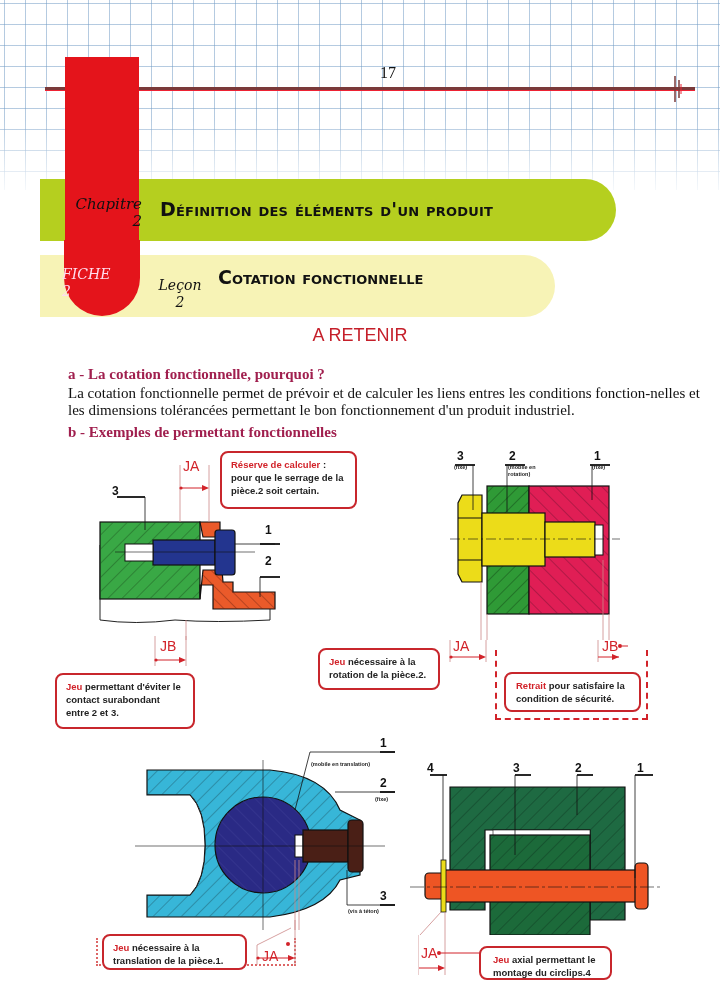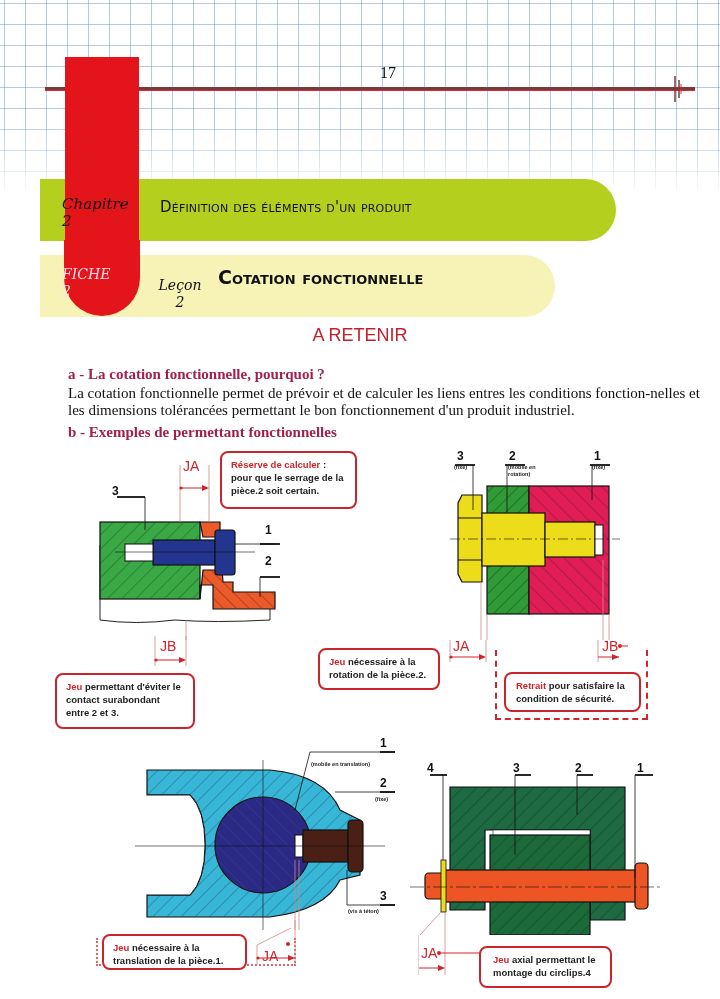--- a/index.html
+++ b/index.html
@@ -11,24 +11,24 @@
     background-size:21px 21px;background-position:4px 3px;}
   .grid-fade{position:absolute;left:0;top:120px;width:720px;height:80px;background:linear-gradient(to bottom, rgba(255,255,255,0), #fff);}
   .hline{position:absolute;left:45px;top:87px;width:650px;height:3px;background:#7a3a3a;border-bottom:1px solid #e23;}
   .hline-end{position:absolute;left:672px;top:76px;width:14px;height:26px;}
   .page-num{position:absolute;left:380px;top:64px;font-family:"Liberation Serif",serif;font-size:16px;color:#111;}
   .red-tab{position:absolute;left:65px;top:57px;width:74px;height:200px;background:#e4141b;}
   .red-tab-bottom{position:absolute;left:64px;top:240px;width:76px;height:76px;background:#e4141b;border-radius:0 0 38px 38px;}
   .band1{position:absolute;left:40px;top:179px;width:576px;height:62px;background:#b5cf1f;border-radius:0 31px 31px 0;}
   .band2{position:absolute;left:40px;top:255px;width:515px;height:62px;background:#f7f3b6;border-radius:0 31px 31px 0;}
   .red-tab-mid{position:absolute;left:65px;top:241px;width:74px;height:14px;background:#e4141b;}
-  .chap{position:absolute;left:62px;top:196px;width:80px;text-align:left;font-family:"DejaVu Serif",serif;font-style:italic;font-size:15px;color:#111;line-height:17px;}
+  .chap{position:absolute;left:62px;top:196px;width:80px;text-align:right;font-family:"DejaVu Serif",serif;font-style:italic;font-size:15px;color:#111;line-height:17px;}
   .fiche{position:absolute;left:62px;top:266px;width:80px;font-family:"DejaVu Serif",serif;font-style:italic;font-size:14px;color:#fde;line-height:17px;}
   .lecon{position:absolute;left:150px;top:277px;width:60px;text-align:center;font-family:"DejaVu Serif",serif;font-style:italic;font-size:14px;color:#111;line-height:17px;}
-  .title1{position:absolute;left:160px;top:198px;font-family:"DejaVu Sans",sans-serif;font-weight:normal;font-size:15px;color:#111;letter-spacing:0.2px;font-variant:small-caps;}
+  .title1{position:absolute;left:160px;top:198px;font-family:"DejaVu Sans",sans-serif;font-weight:bold;font-size:19px;color:#111;letter-spacing:0.2px;font-variant:small-caps;}
   .title2{position:absolute;left:218px;top:266px;font-family:"DejaVu Sans",sans-serif;font-weight:bold;font-size:19px;color:#111;font-variant:small-caps;}
   .retenir{position:absolute;left:0;width:720px;top:325px;text-align:center;font-family:"Liberation Sans",sans-serif;font-weight:normal;font-size:18px;color:#c51f2a;}
   .sec{position:absolute;left:68px;font-family:"Liberation Serif",serif;font-weight:bold;font-size:15px;color:#a01f4e;}
   .para{position:absolute;left:68px;top:385px;width:650px;font-family:"Liberation Serif",serif;font-size:15px;line-height:17px;color:#111;}
   .fig{position:absolute;}
   .callout{position:absolute;border:2px solid #c8262c;border-radius:8px;background:#fff;font-family:"Liberation Sans",sans-serif;font-weight:bold;font-size:9.5px;line-height:13px;color:#222;padding:5px 9px;box-sizing:border-box;}
   .callout .hl{color:#d2232a;}
   .dim{position:absolute;font-family:"Liberation Sans",sans-serif;font-size:14px;color:#d2232a;}
   .lbl{position:absolute;font-family:"Liberation Sans",sans-serif;font-weight:bold;font-size:12px;color:#111;text-align:center;}
   .sub{position:absolute;font-family:"Liberation Sans",sans-serif;font-weight:bold;font-size:5.5px;color:#222;line-height:7px;}
@@ -279,15 +279,15 @@
 
 <svg class="fig" style="left:418px;top:935px" width="70" height="40" viewBox="0 0 70 40">
   <line x1="0" y1="0" x2="0" y2="40" stroke="#c88" stroke-width="0.8"></line>
   <line x1="27" y1="0" x2="27" y2="40" stroke="#c88" stroke-width="0.8"></line>
   <line x1="1" y1="33" x2="25" y2="33" stroke="#d2232a" stroke-width="1"></line>
   <polygon points="27,33 20,30 20,36" fill="#d2232a"></polygon>
   <circle cx="21" cy="18" r="2" fill="#d2232a"></circle>
   <line x1="23" y1="18" x2="65" y2="18" stroke="#d2232a" stroke-width="1"></line>
 </svg>
 <div class="dim" style="left:421px;top:945px">JA</div>
-<div class="callout" style="left:479px;top:946px;width:133px;height:42px;padding-left:12px">
+<div class="callout" style="left:479px;top:946px;width:133px;height:34px;padding-left:12px">
   <span class="hl">Jeu</span><span> axial permettant le montage du circlips.4</span>
 </div>
 
 </body></html>

